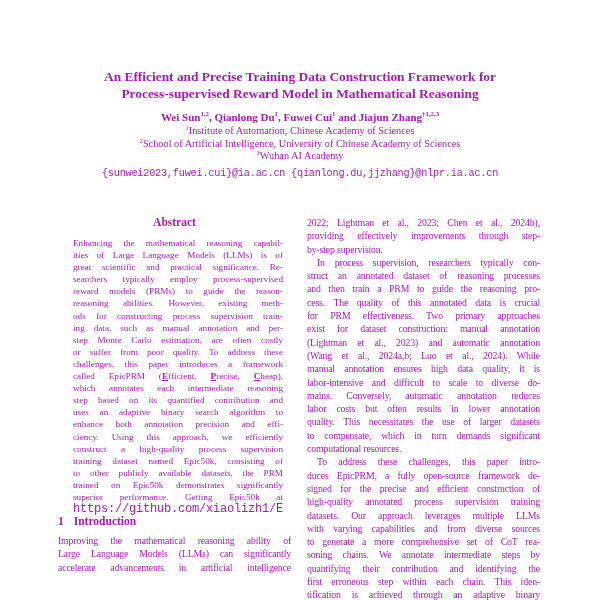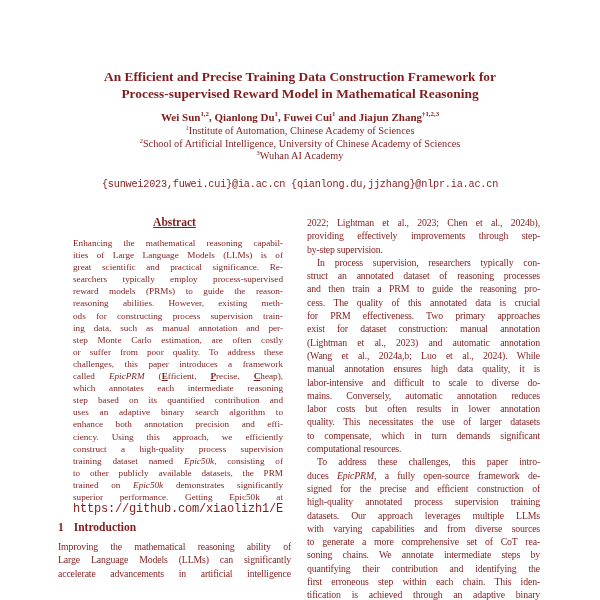--- a/index.html
+++ b/index.html
@@ -1,44 +1,44 @@
 <!DOCTYPE html>
 <html><head>
 <meta charset="utf-8">
 <style>
   html,body { margin:0; padding:0; background:#e8e8e8; }
   .page {
     position:relative; width:600px; height:600px; margin:0 auto;
-    background:#ffffff; color:#7f1d1d; overflow:hidden;
+    background:#ffffff; color:#a21caf; overflow:hidden;
     font-family:"Liberation Serif", serif;
   }
   .header { position:absolute; top:69px; left:0; width:600px; text-align:center; }
   .title-line { font-size:13.4px; font-weight:bold; line-height:16.6px; white-space:nowrap; }
   .authors { margin-top:9px; font-size:11px; font-weight:bold; line-height:13px; }
   .affils  { margin-top:1px; font-size:10.3px; line-height:12.4px; }
-  .email   { margin-top:17px; font-family:"Liberation Mono","DejaVu Sans Mono",monospace;
+  .email   { margin-top:6px; font-family:"Liberation Mono","DejaVu Sans Mono",monospace;
              font-size:10.2px; letter-spacing:-0.2px; white-space:nowrap; }
 
   .col { position:absolute; top:216px; width:233px; }
   .col-left  { left:58px; }
   .col-right { left:307px; }
 
-  .abs-head { text-align:center; font-weight:bold; font-size:11.5px; height:14px;text-decoration:underline; }
+  .abs-head { text-align:center; font-weight:bold; font-size:11.5px; height:14px; }
   .abs-body { margin:7px 8px 0 15px; font-size:9.2px; line-height:12.1px; }
-  .sec-head { margin-top:6px; font-weight:bold; font-size:11.5px; height:14px; white-space:nowrap; }
+  .sec-head { font-weight:bold; font-size:11.5px; height:14px; white-space:nowrap; }
   .sec-num  { display:inline-block; margin-right:10px; }
   .body-text  { font-size:9.8px; line-height:13.3px; letter-spacing:-0.15px; }
   .intro-body { margin-top:5px; }
 
   .tline { text-align:justify; text-align-last:justify; white-space:nowrap; overflow:hidden; }
   .tline.pend { text-align-last:left; }
   .tline.pind { text-indent:10px; }
   .center-lines .tline { text-align:center; text-align-last:center; white-space:nowrap; }
 
-  .s-i   { font-style:italic; }
+  .s-i   { }
   .s-bu  { font-weight:bold; text-decoration:underline; }
   .s-m   { font-family:"Liberation Mono","DejaVu Sans Mono",monospace; font-size:12px; letter-spacing:-0.2px; }
   .s-sup { vertical-align:super; font-size:0.62em; line-height:0; }
 </style>
 </head>
 <body>
 
 <div class="page">
 
   <div class="header">

